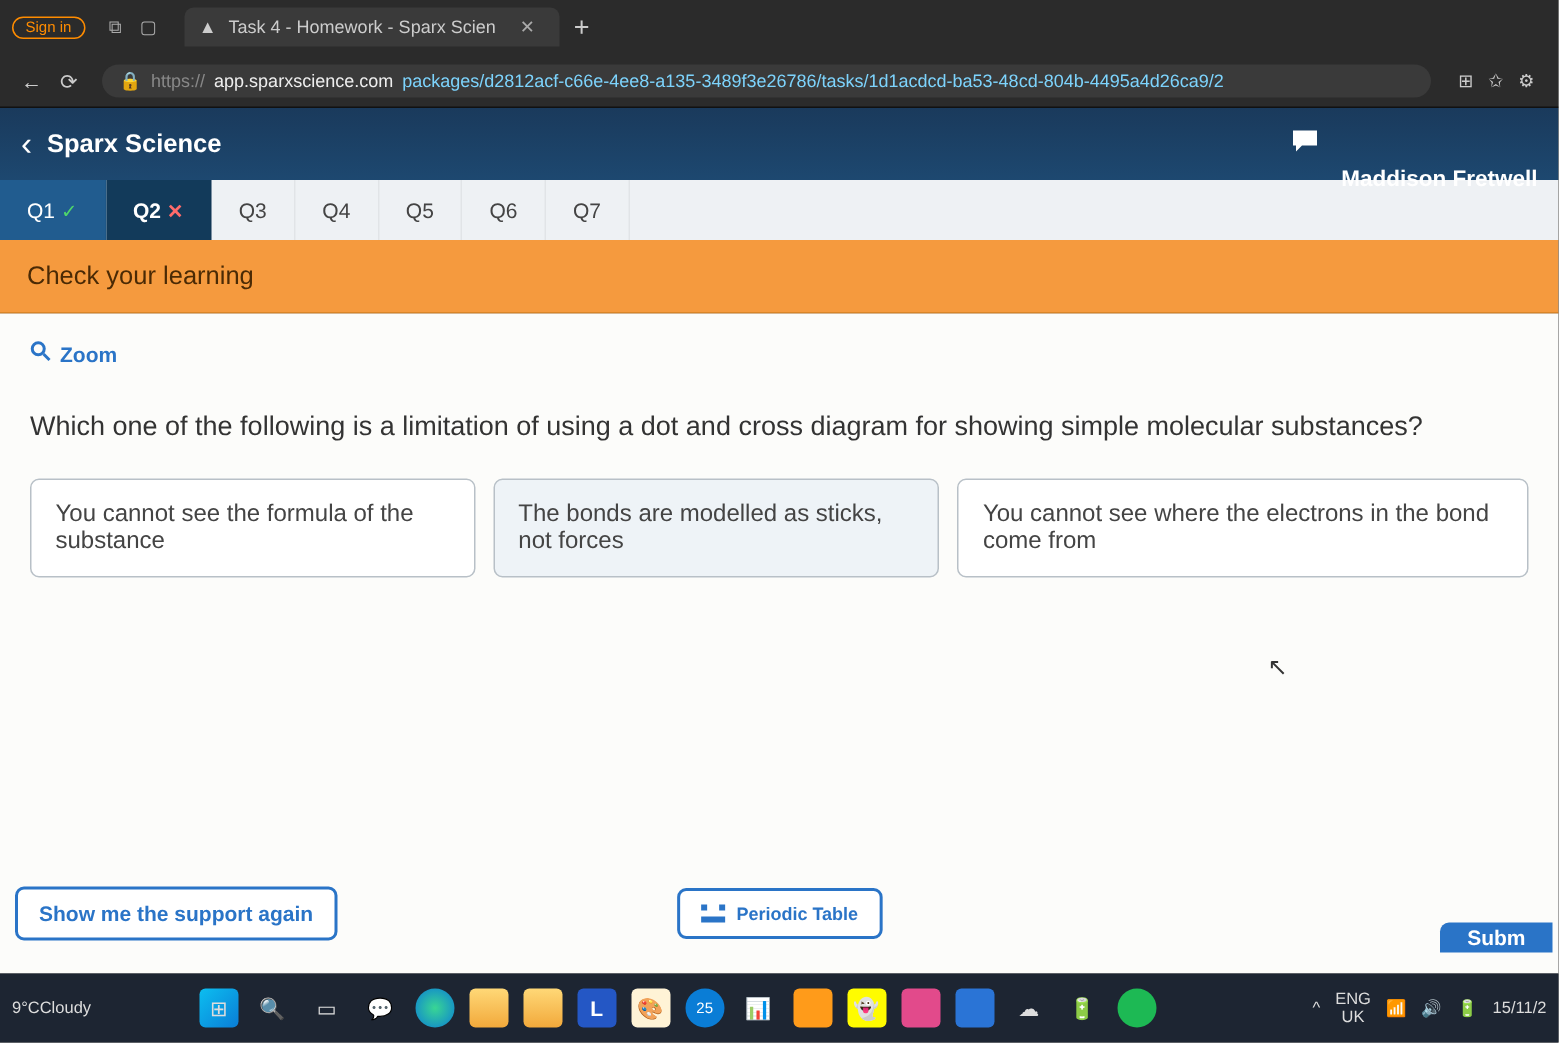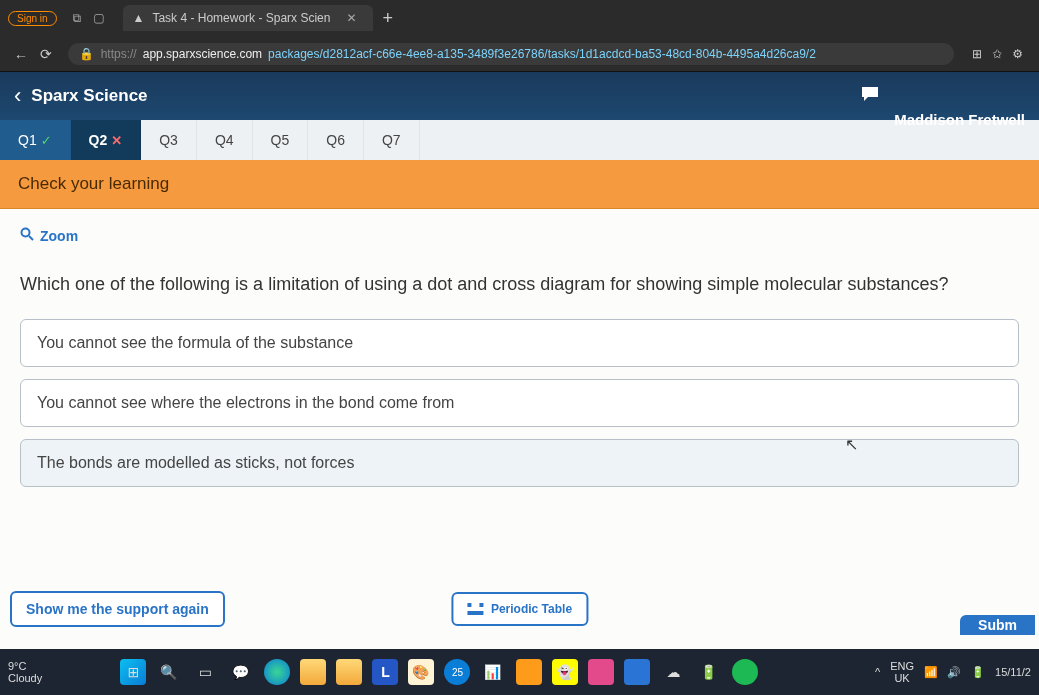--- a/index.html
+++ b/index.html
@@ -37,37 +37,37 @@
   .qtab .cross { color: #ff6b6b; }
 
   
   .banner { background: #f59a3e; color: #4a2a05; padding: 14px 18px; font-size: 17px; font-weight: 500; border-bottom: 1px solid #d98528; }
 
   
   .content { background: #fcfcfa; padding: 18px 20px 60px 20px; min-height: 440px; }
   .zoom-link { color: #2a74c7; font-weight: 700; font-size: 14px; display: inline-flex; align-items: center; gap: 6px; margin-bottom: 28px; }
   .zoom-icon { color: #2a74c7; font-size: 14px; }
   .question-text { font-size: 18px; color: #333; margin-bottom: 22px; line-height: 1.4; }
-  .answers { display: flex; flex-direction: column; gap: 12px; justify-content: center; }
+  .answers { display: flex; flex-direction: row; gap: 12px; justify-content: center; }
   .answer { border: 1px solid #b8c0c7; border-radius: 6px; padding: 14px 16px; font-size: 16px; color: #444; background: #fff; cursor: pointer; }
   .answer.hovered { background: #eef3f7; }
 
   
   .footer { position: absolute; bottom: 60px; left: 0; right: 0; padding: 8px 10px; display: flex; align-items: center; gap: 12px; }
   .support-btn { border: 2px solid #2a74c7; color: #2a74c7; background: #fff; padding: 8px 14px; border-radius: 6px; font-weight: 600; font-size: 14px; cursor: pointer; }
   .periodic-btn { border: 2px solid #2a74c7; color: #2a74c7; background: #fff; padding: 8px 14px; border-radius: 6px; font-weight: 600; font-size: 12px; display: inline-flex; align-items: center; gap: 8px; margin-left: auto; margin-right: auto; position: absolute; left: 50%; transform: translateX(-50%); cursor: pointer; }
   .pt-icon { display:inline-block; width:16px; height:12px; background:
     linear-gradient(#2a74c7,#2a74c7) 0 0/4px 4px no-repeat,
     linear-gradient(#2a74c7,#2a74c7) 12px 0/4px 4px no-repeat,
     linear-gradient(#2a74c7,#2a74c7) 0 8px/16px 4px no-repeat; }
   .submit-btn { position: absolute; right: 4px; bottom: 0; background: #2a74c7; color: #fff; border: none; padding: 2px 18px; border-radius: 6px 0 0 0; font-weight: 600; font-size: 14px; cursor: pointer; }
 
   
   .taskbar { position: absolute; bottom: 0; left: 0; right: 0; height: 46px; background: rgba(30,40,55,0.85); display: flex; align-items: center; padding: 0 8px; color: #ddd; font-size: 11px; }
-  .weather { display: flex; flex-direction: column; line-height: 1.1; margin-right: 20px; }
+  .weather { display: flex; flex-direction: row; line-height: 1.1; margin-right: 20px; }
   .tb-icons { display: flex; gap: 10px; align-items: center; margin: 0 auto; }
   .tb-icon { width: 26px; height: 26px; border-radius: 4px; display: flex; align-items: center; justify-content: center; font-size: 14px; }
   .win { background: linear-gradient(135deg,#0cbef0,#0a7dd6); }
   .search-tb { color:#fff; }
   .folder { background: linear-gradient(#ffd877,#f2a93b); }
   .edge { background: radial-gradient(circle,#39d694,#0a7dd6); border-radius:50%; }
   .blue-l { background:#2457c5; color:#fff; font-weight:bold; }
   .paint { background:#fff3d6; }
   .chat-bubble { background:#0a7dd6; color:#fff; border-radius:50%; font-size:10px; }
   .orange-ic { background:#ff9b1a; }
@@ -159,22 +159,22 @@
           <line x1="9" y1="9" x2="13" y2="13" stroke="#2a74c7" stroke-width="2"></line>
         </svg>
     </span>
     <span>Zoom</span>
   </div>
 
   <div class="question-text">Which one of the following is a limitation of using a dot and cross diagram for showing simple molecular substances?</div>
 
   <div class="answers">
     <div class="answer">You cannot see the formula of the substance</div>
+    <div class="answer hovered">The bonds are modelled as sticks, not forces</div>
     <div class="answer">You cannot see where the electrons in the bond come from</div>
-    <div class="answer hovered">The bonds are modelled as sticks, not forces</div>
   </div>
 </div>
 
 <div class="footer">
   <button class="support-btn">Show me the support again</button>
   <button class="periodic-btn">
     <span class="pt-icon"></span>
     <span>Periodic Table</span>
   </button>
   <button class="submit-btn">Subm</button>

